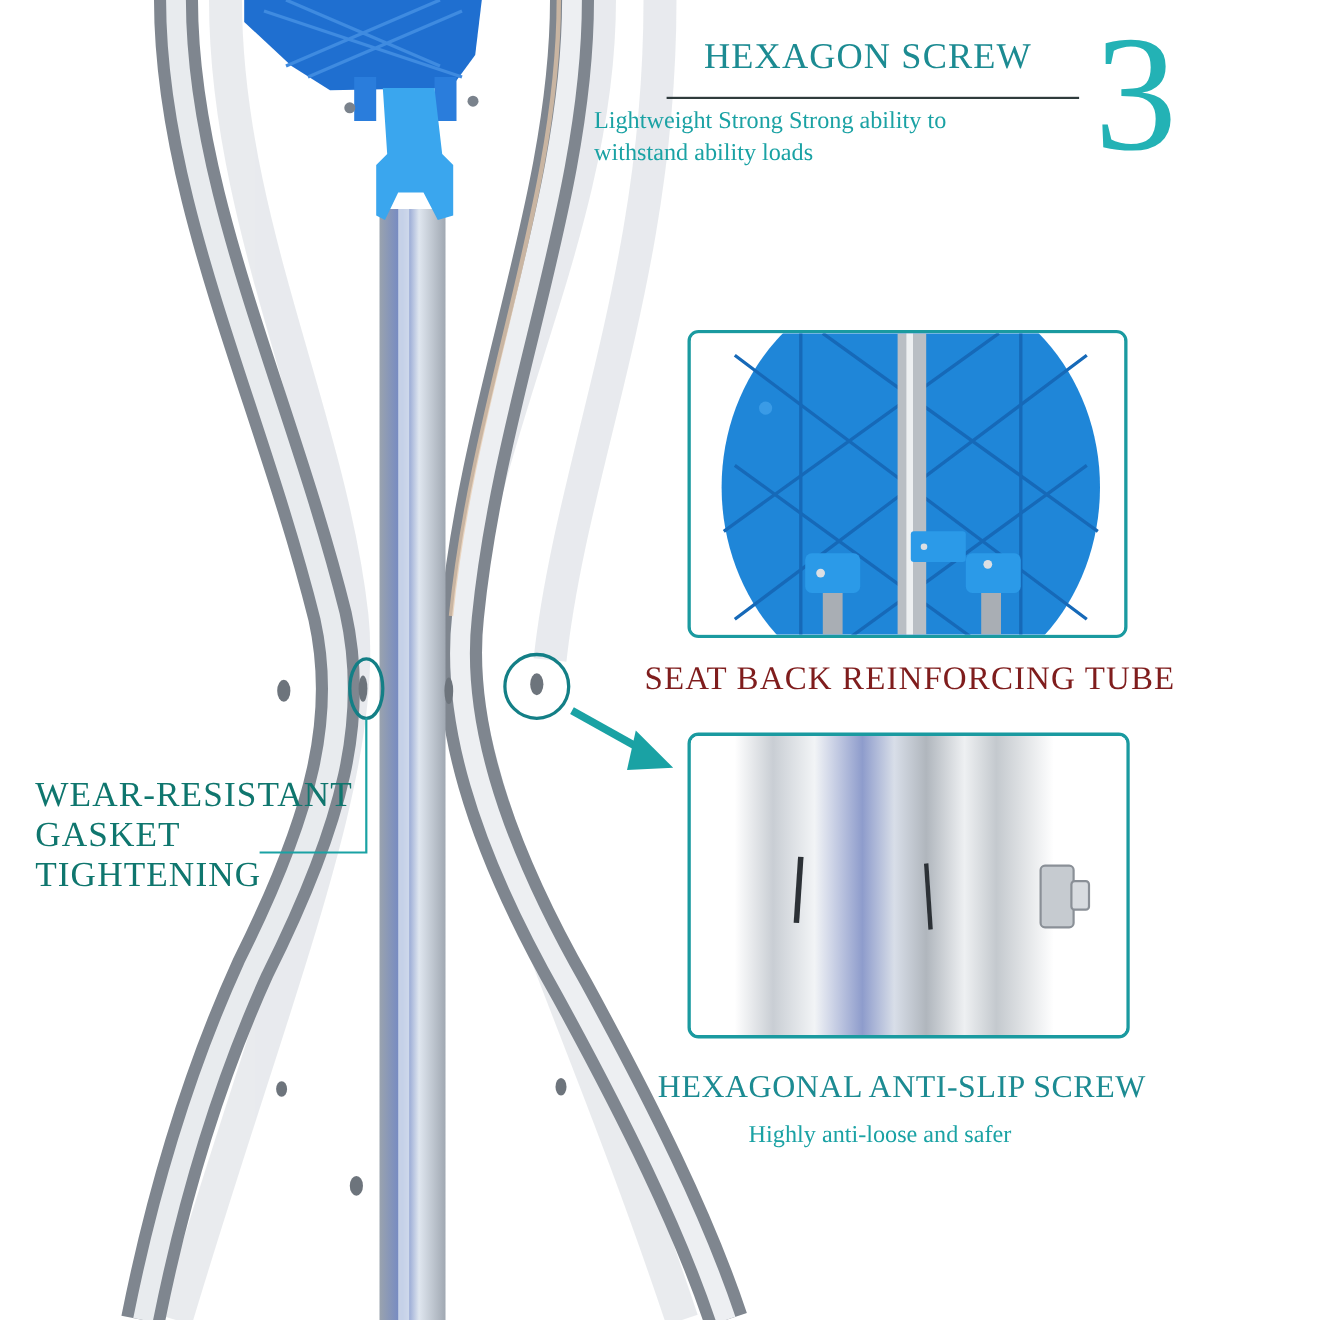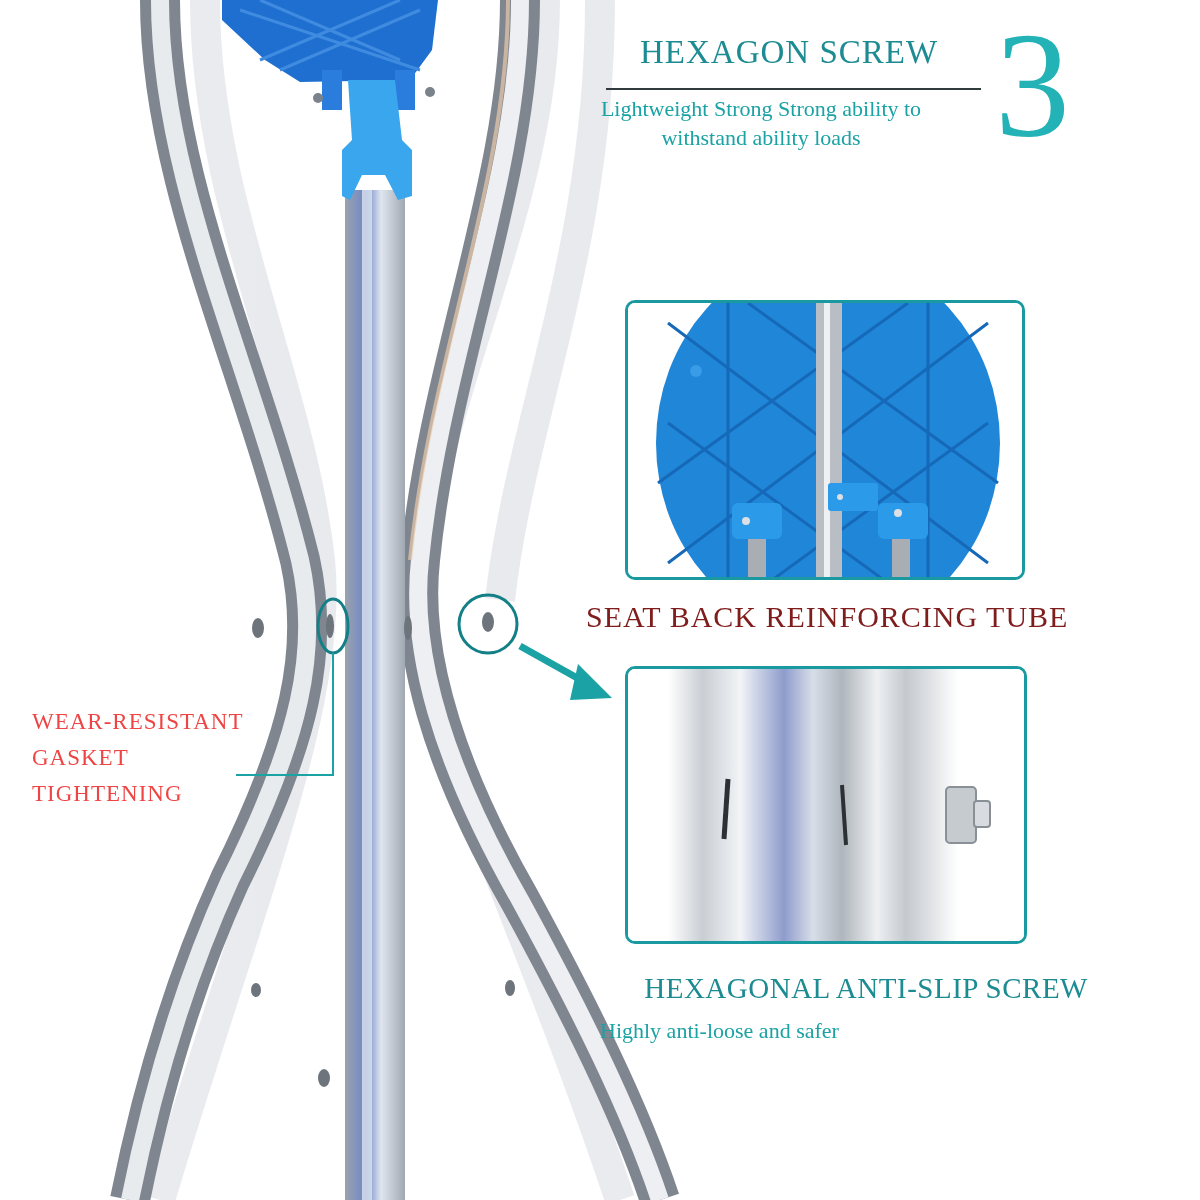--- a/index.html
+++ b/index.html
@@ -12,21 +12,21 @@
   svg.frame { position: absolute; left: 0; top: 0; }
 
   
   .hdr-title {
     left: 640px; top: 34px; width: 340px; text-align: left;
     font-size: 33px; letter-spacing: 1px; color: #1c8b92;
     font-family: "Liberation Serif", serif;
   }
   .hdr-rule { left: 606px; top: 88px; width: 375px; height: 2px; background: #2f3b3c; }
   .hdr-sub {
-    left: 540px; top: 94px; width: 442px; text-align: center;
+    left: 540px; top: 94px; width: 442px; text-align: left;
     font-size: 22px; line-height: 29px; color: #1aa2a4;
     font-family: "Liberation Serif", serif;
   }
   .hdr-num {
     left: 995px; top: 10px; font-size: 150px; line-height: 150px;
     color: #23b2b5; font-family: "Liberation Serif", serif;
   }
 
   
   .panel {
@@ -34,30 +34,30 @@
     background: #ffffff; box-sizing: border-box;
   }
   .panel-top { left: 625px; top: 300px; width: 400px; height: 280px; }
   .panel-bottom { left: 625px; top: 666px; width: 402px; height: 278px; }
 
   .label-seat {
     left: 586px; top: 600px; font-size: 30px; letter-spacing: 1px;
     color: #7f1d1d; font-family: "Liberation Serif", serif;
   }
   .label-gasket {
-    left: 32px; top: 704px; font-size: 23px; line-height: 36px;
-    letter-spacing: 1px; color: #ef4444; font-family: "Liberation Serif", serif;
+    left: 32px; top: 704px; font-size: 32px; line-height: 36px;
+    letter-spacing: 1px; color: #0f766e; font-family: "Liberation Serif", serif;
   }
   .label-hex {
-    left: 598px; top: 972px; width: 490px; text-align: right;
+    left: 598px; top: 972px; width: 490px; 
     font-size: 29px; letter-spacing: 0.5px; color: #1c8b92;
     font-family: "Liberation Serif", serif;
   }
   .label-hex-sub {
-    left: 600px; top: 1018px; width: 400px; text-align: left;
+    left: 600px; top: 1018px; width: 400px; text-align: center;
     font-size: 22px; color: #1aa2a4; font-family: "Liberation Serif", serif;
   }
 </style>
 </head>
 <body>
 
 <svg class="frame" width="1200" height="1200" viewBox="0 0 1200 1200">
   <defs>
     <linearGradient id="metalH" x1="0" x2="1" y1="0" y2="0">
       <stop offset="0" stop-color="#8a9098"></stop>

